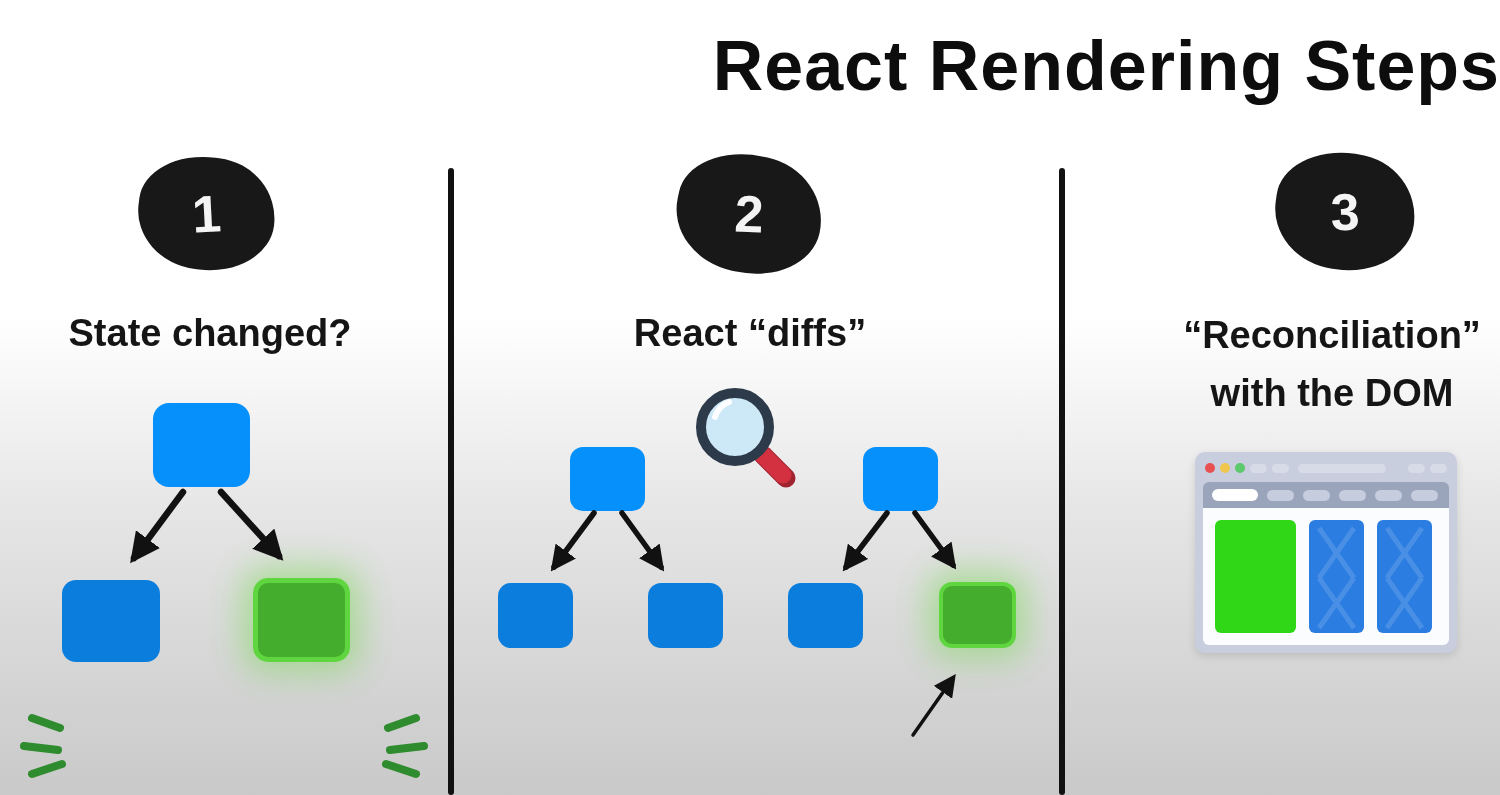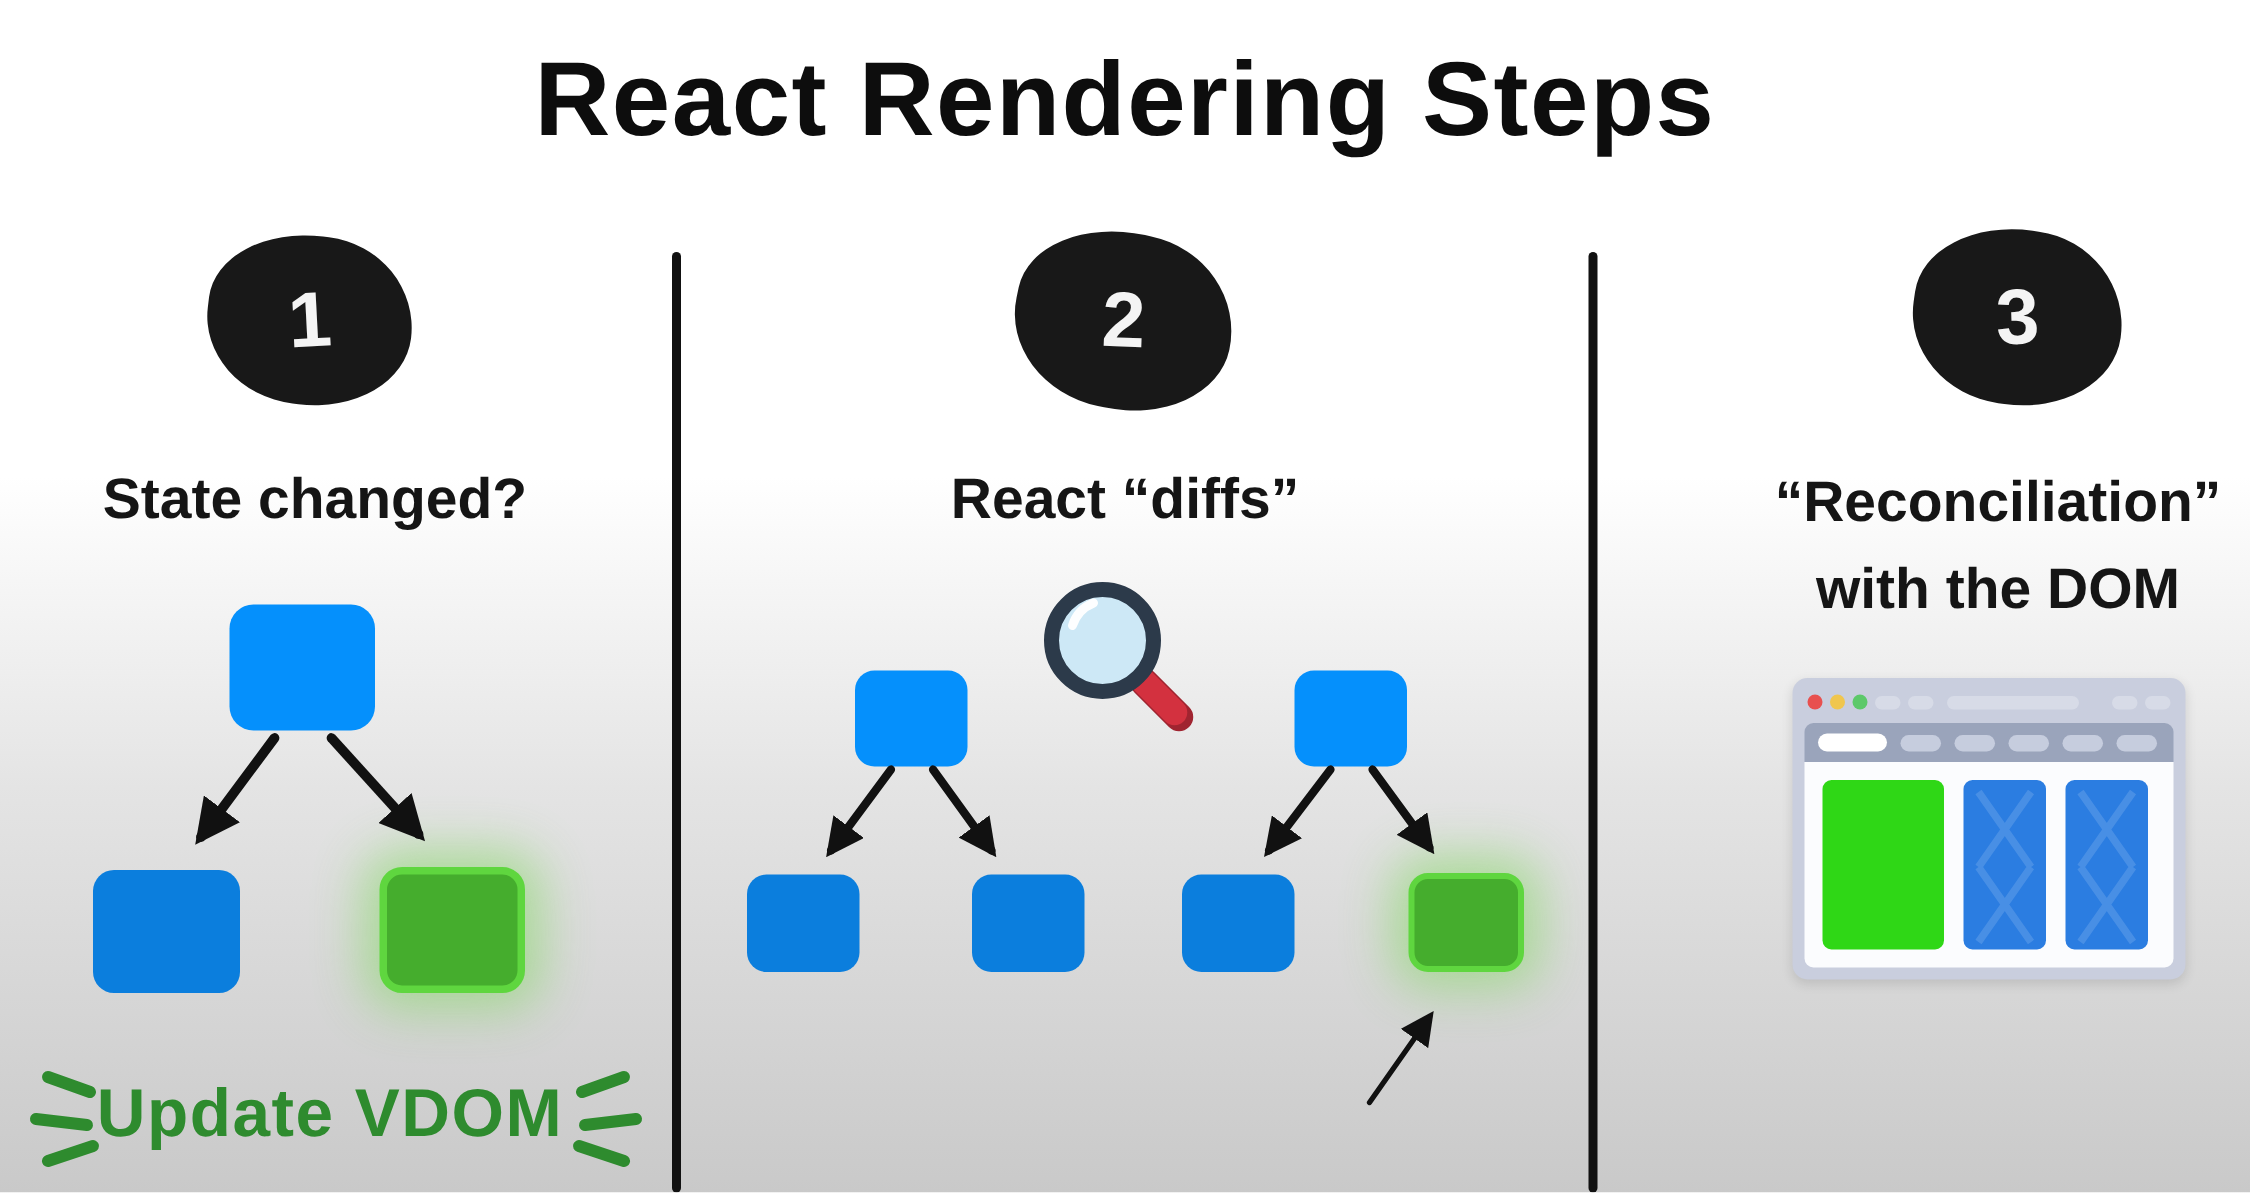--- a/index.html
+++ b/index.html
@@ -7,21 +7,21 @@
     position:relative;
     width:1500px;height:795px;
     overflow:hidden;
     background:linear-gradient(180deg,#ffffff 0%,#ffffff 40%,#e4e4e4 66%,#c9c9c9 100%);
     font-family:"Liberation Sans","DejaVu Sans",sans-serif;
     color:#141414;
   }
   
   .title{
     position:absolute;top:26px;left:0;width:100%;
-    text-align:center;font-size:70px;font-weight:bold;
+    text-align:right;font-size:70px;font-weight:bold;
     color:#0d0d0d;letter-spacing:1px;
   }
   
   .divider{position:absolute;top:168px;width:6px;height:627px;background:var(--ink,#111);border-radius:3px;}
   .d1{left:448px;}
   .d2{left:1059px;}
   
   .badge{
     position:absolute;display:flex;align-items:center;justify-content:center;
     background:var(--badge,#181818);
@@ -172,21 +172,20 @@
         <path d="M32 774 L62 764"></path>
       </g>
       <g>
         <path d="M388 728 L416 718"></path>
         <path d="M390 750 L424 746"></path>
         <path d="M386 764 L416 774"></path>
       </g>
     </g>
   </svg>
 
-  <div class="caption-vdom">Update VDOM</div>
 
   <svg class="magnifier" viewBox="0 0 112 112">
     <line x1="70" y1="70" x2="93" y2="93" style="stroke:#a02430;" stroke-width="19" stroke-linecap="round"></line>
     <line x1="66" y1="66" x2="90" y2="90" style="stroke:var(--magnifier_handle,#d3313f);" stroke-width="17" stroke-linecap="round"></line>
     <circle cx="42" cy="42" r="34" style="fill:var(--magnifier_lens,#cde8f6);stroke:var(--magnifier_rim,#2c3a4a);" stroke-width="10"></circle>
     <path d="M22 32 A24 24 0 0 1 36 17" fill="none" stroke="#ffffff" stroke-width="6" stroke-linecap="round" opacity="0.95"></path>
   </svg>
 
   <div class="browser">
     <div class="b-top">

